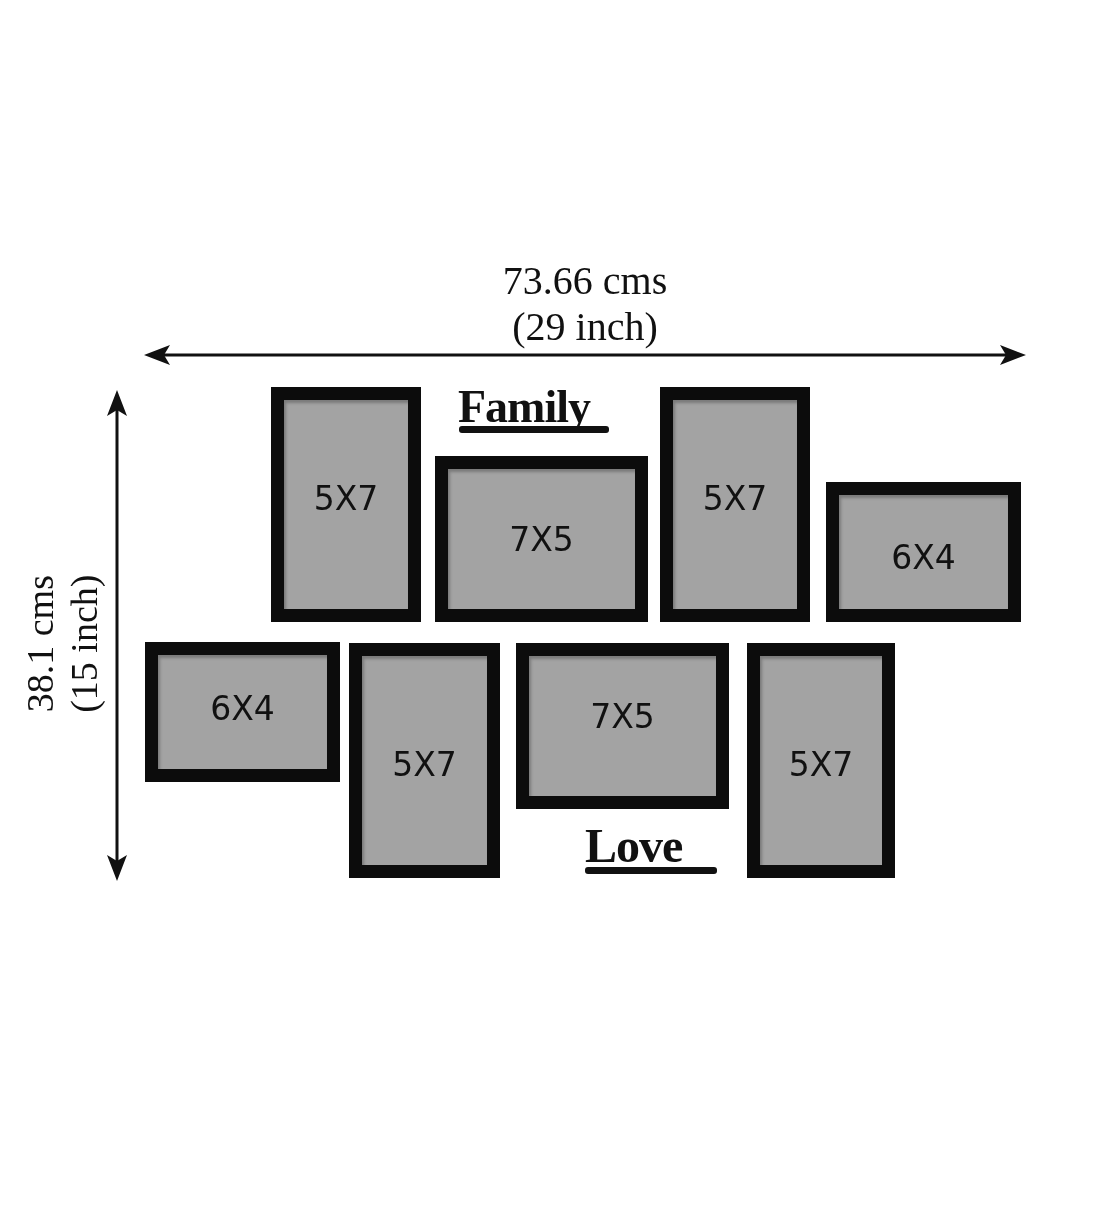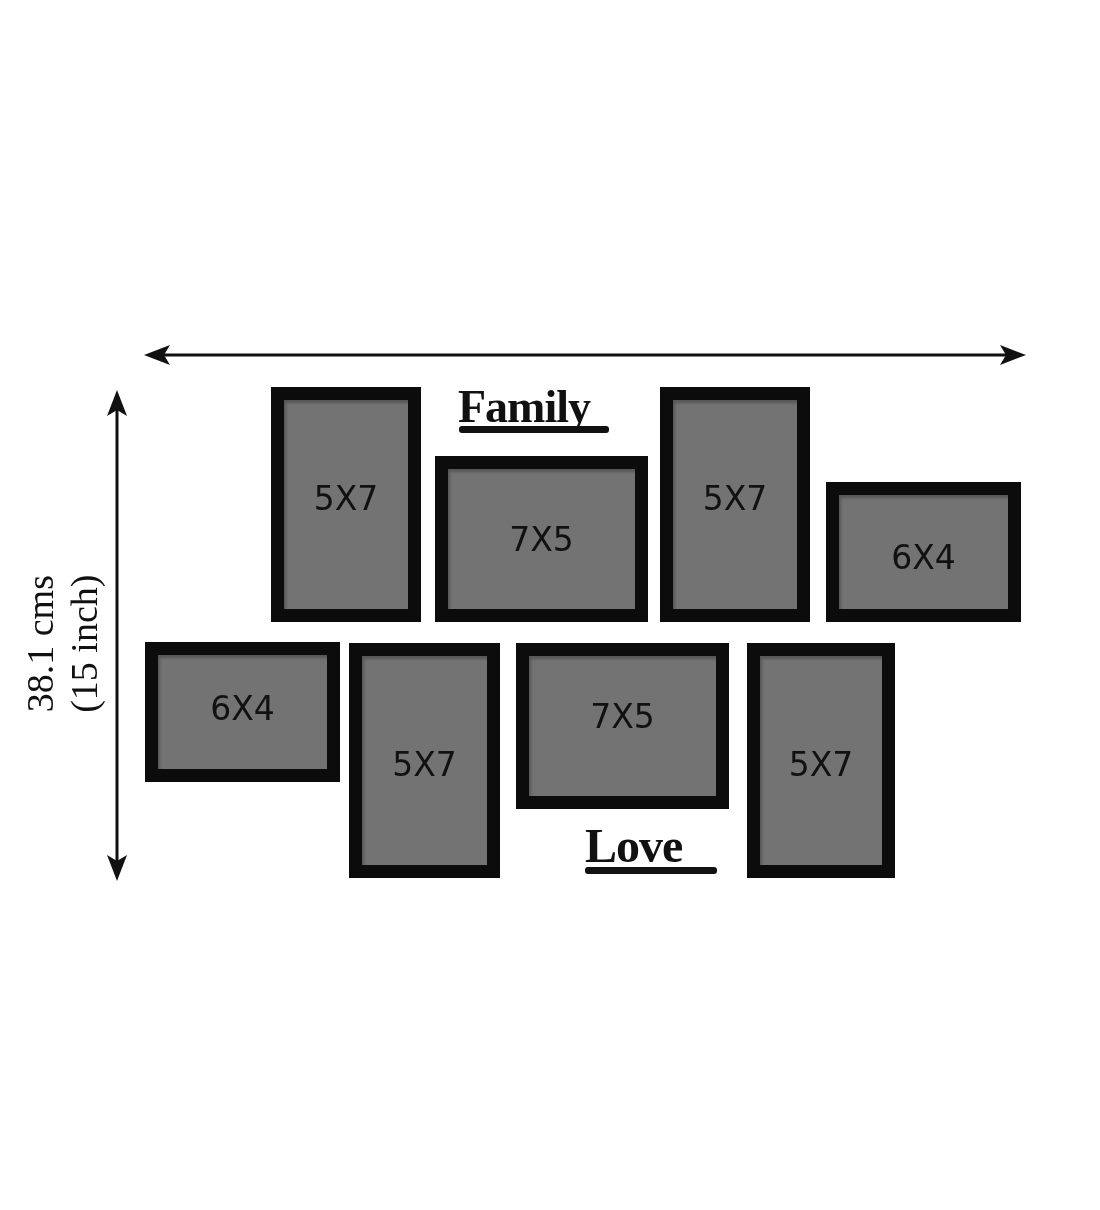--- a/index.html
+++ b/index.html
@@ -1,31 +1,33 @@
 <!DOCTYPE html>
 <html><head>
 <meta charset="utf-8">
 <style>
   html, body { margin:0; padding:0; background:#ffffff; }
   body { width:1100px; height:1210px; position:relative; overflow:hidden; font-family:"DejaVu Sans", sans-serif; }
   .dim-text { position:absolute; font-family:"Liberation Serif", serif; color:#111; text-align:center; line-height:1.15; }
   .width-label { left:420px; top:258px; width:330px; font-size:40px; }
   .height-label { left:-102px; top:600px; width:330px; font-size:38px; transform:rotate(-90deg); transform-origin:center center; }
   .arrow { position:absolute; }
-  .frame { position:absolute; box-sizing:border-box; border:13px solid #0c0c0c; background:#737373;
+  .frame { position:absolute; box-sizing:border-box; border:13px solid #0c0c0c; background:#a3a3a3;
            box-shadow: inset 2px 3px 3px rgba(0,0,0,0.25); display:flex; align-items:center; justify-content:center; }
   .frame .size { font-family:"DejaVu Sans", sans-serif; font-size:33px; color:#111; letter-spacing:0px; }
   .word { position:absolute; font-family:"Liberation Serif", serif; font-weight:bold; color:#111;text-align:right; }
   .word .txt { display:block; line-height:1; }
   .word .bar { position:absolute; height:7px; background:#111; border-radius:3px; }
 </style>
 </head>
 <body>
 
 <div class="dim-text width-label">
+  <div>73.66 cms</div>
+  <div>(29 inch)</div>
 </div>
 <svg class="arrow" style="left:140px;top:340px;" width="890" height="30" viewBox="0 0 890 30">
   <line x1="12" y1="15" x2="878" y2="15" stroke="#111" stroke-width="3"></line>
   <polygon points="4,15 30,5 24,15 30,25" fill="#111"></polygon>
   <polygon points="886,15 860,5 866,15 860,25" fill="#111"></polygon>
 </svg>
 
 <div class="dim-text height-label">
   <div>38.1 cms</div>
   <div>(15 inch)</div>

